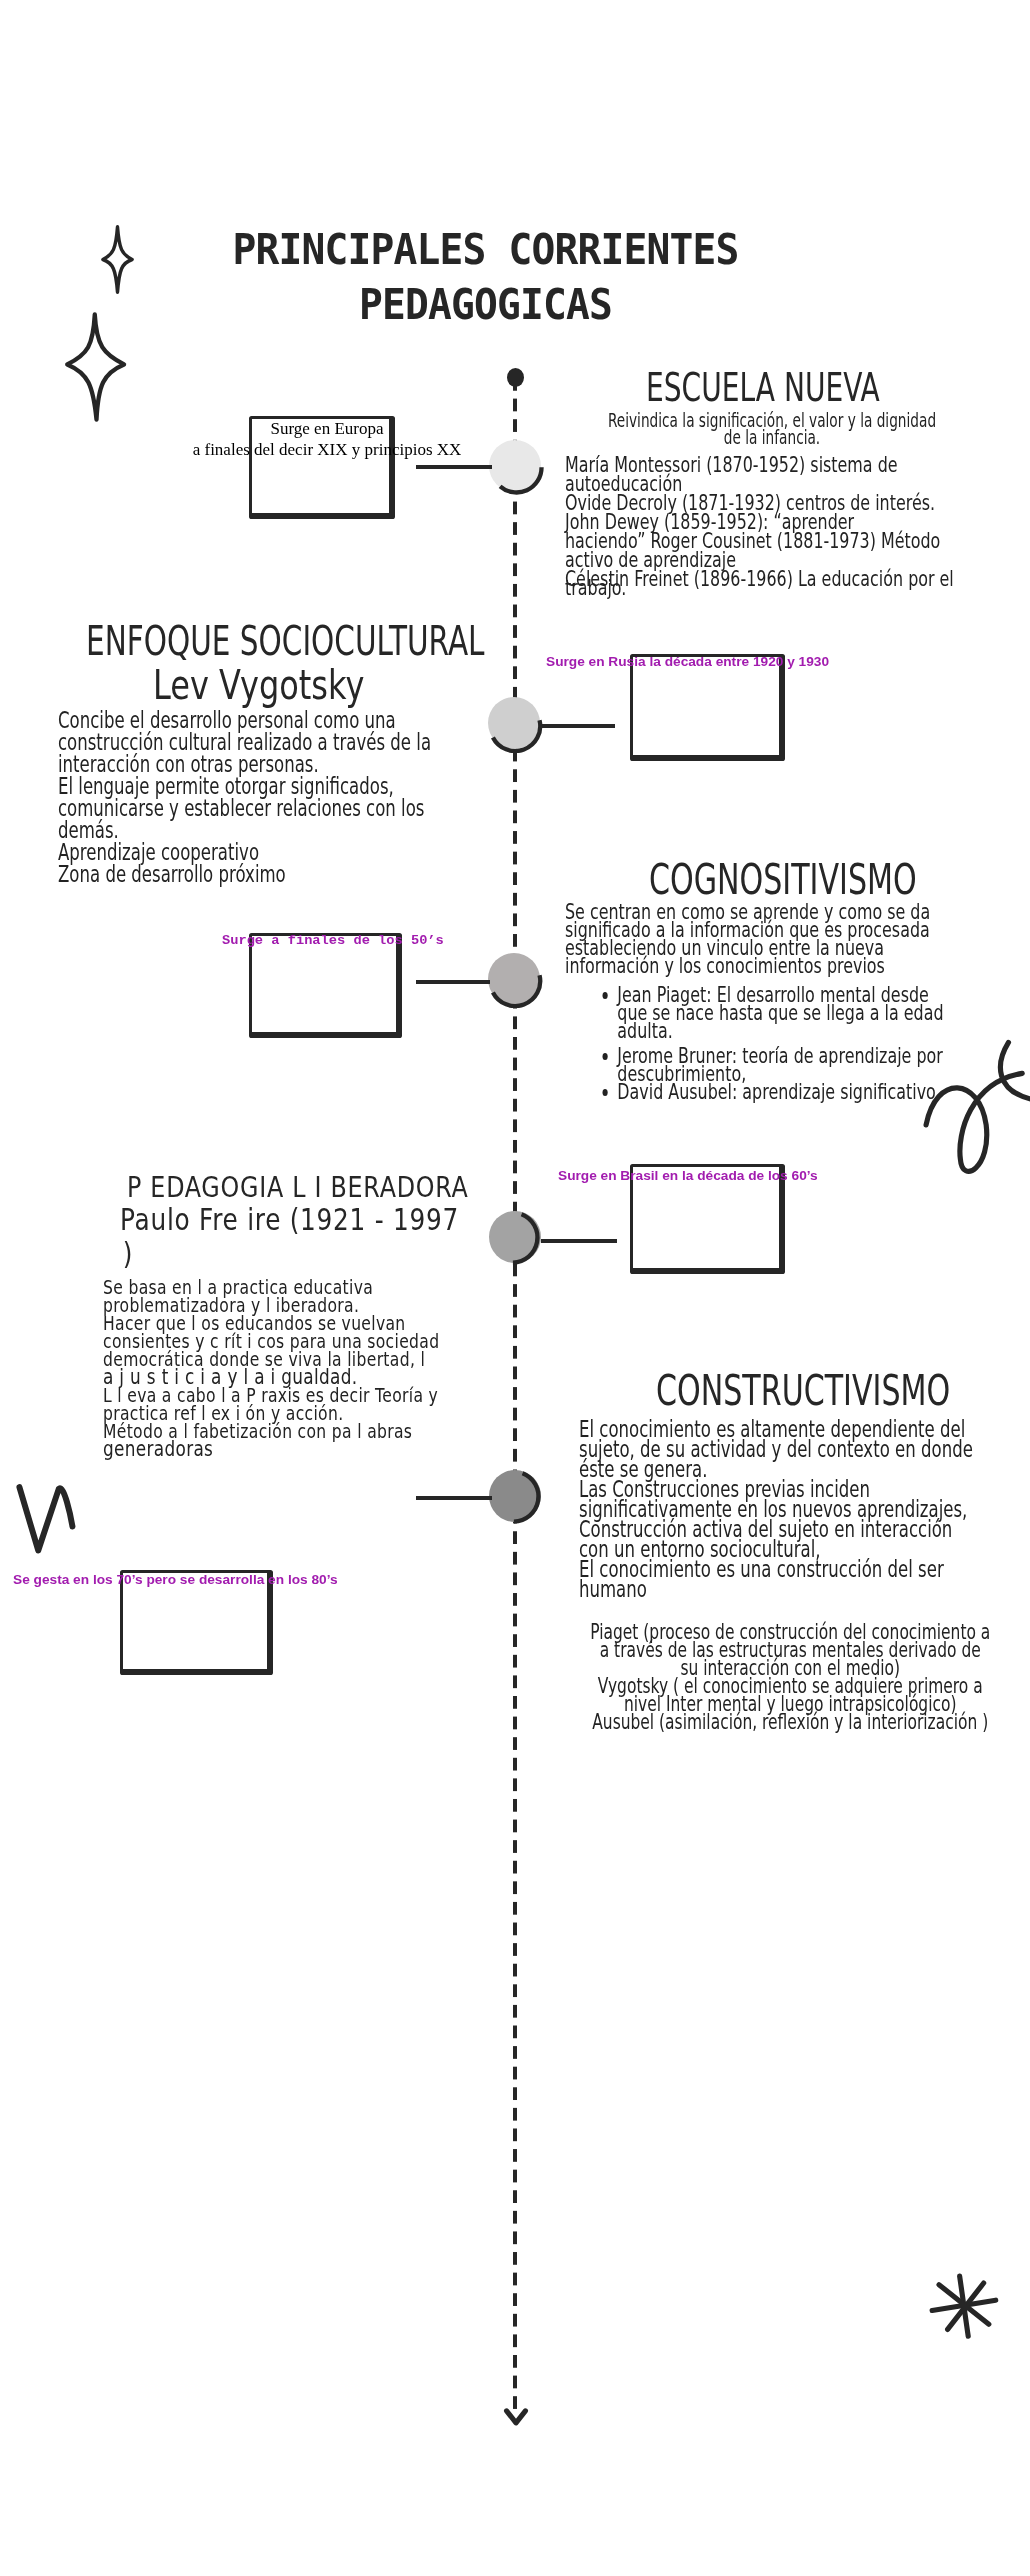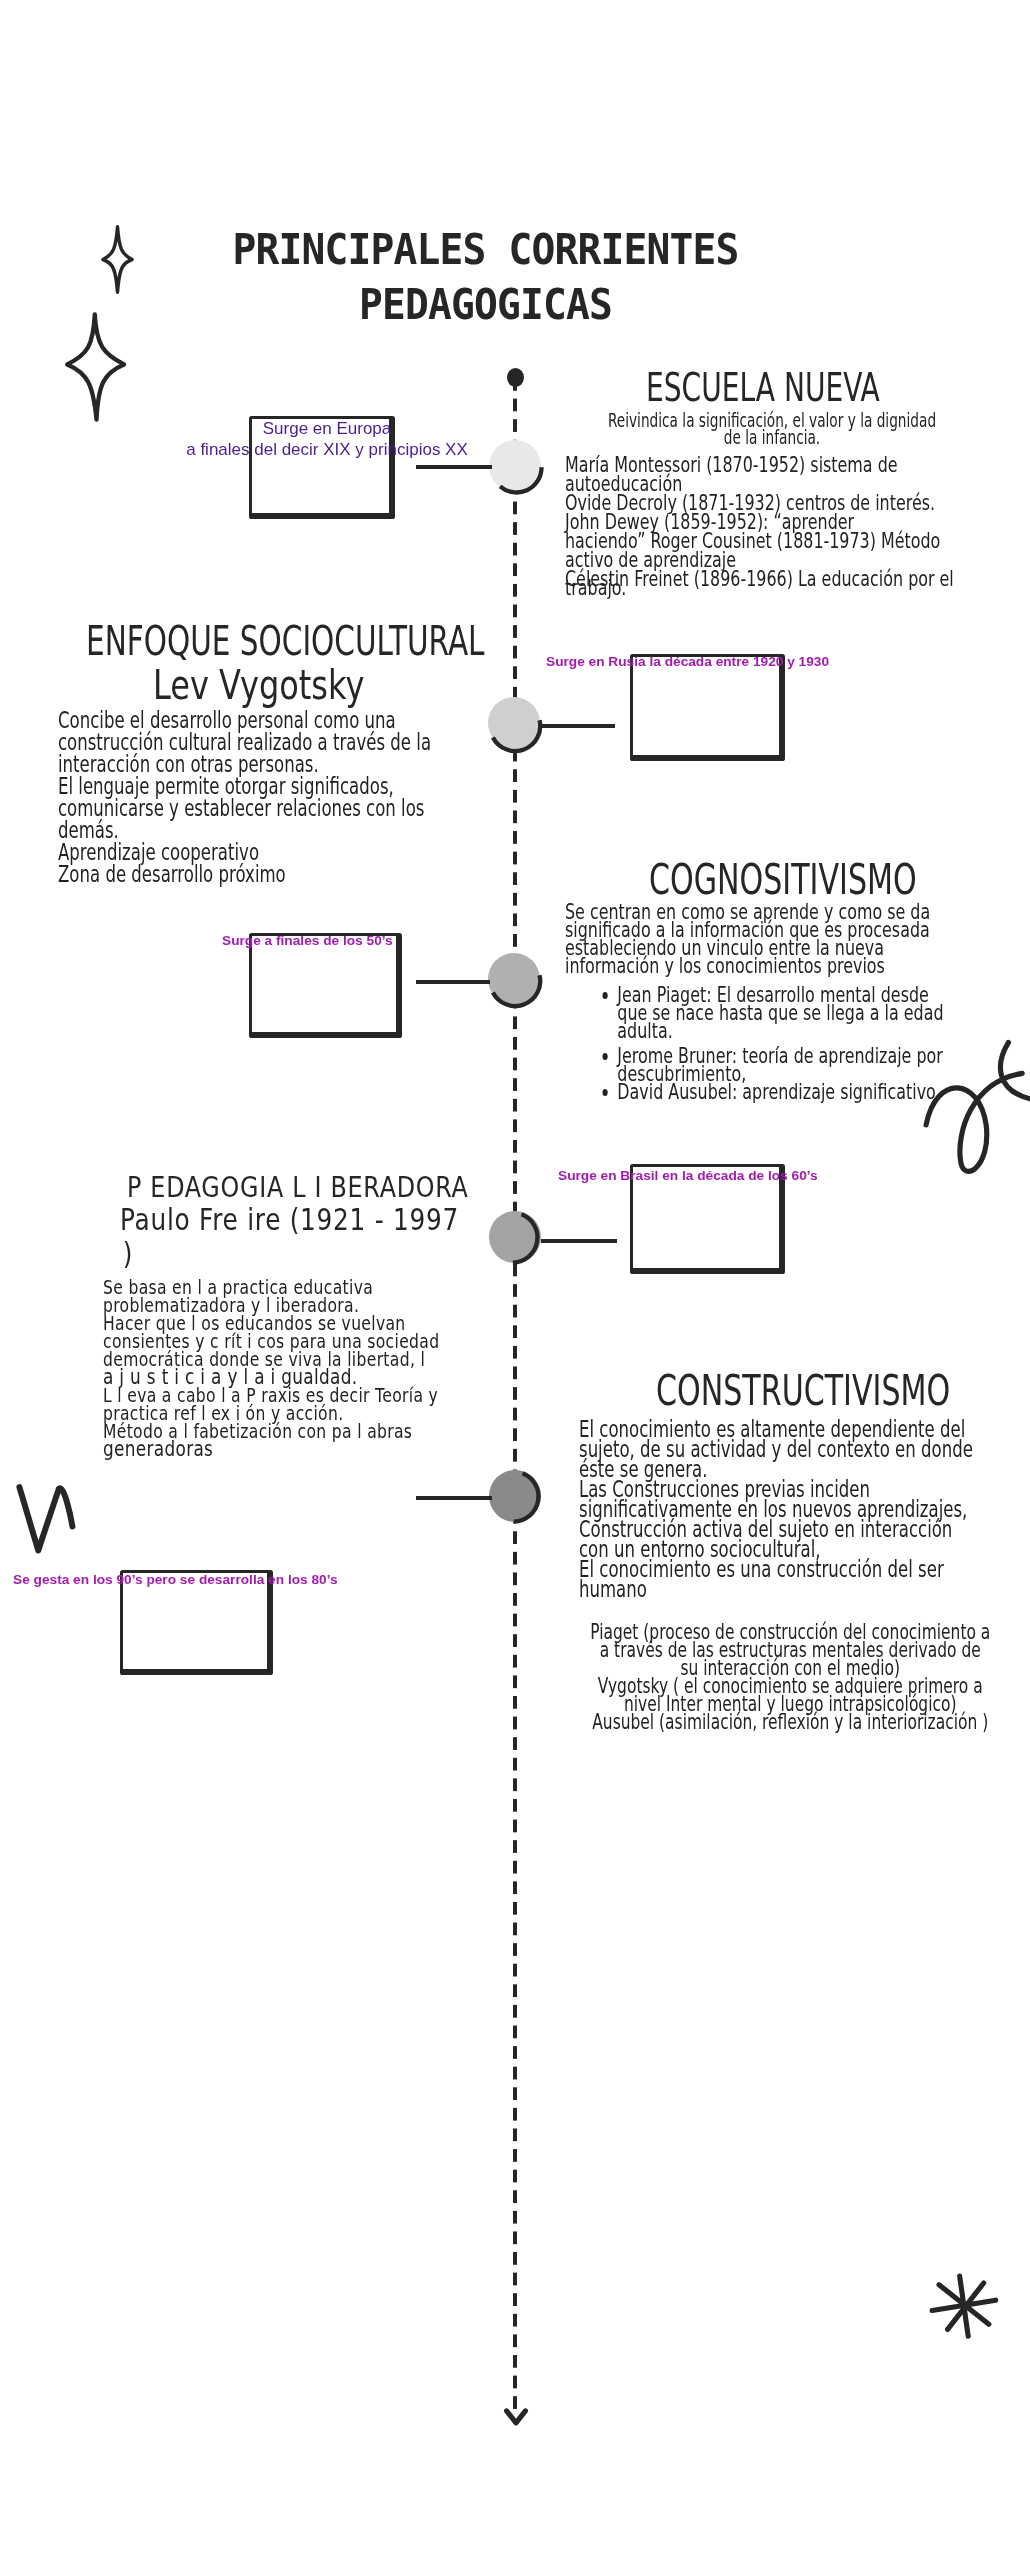--- a/index.html
+++ b/index.html
@@ -2,21 +2,21 @@
 <html style="font-size:13.7px"><head>
 <meta charset="utf-8">
 <style>
   html, body { margin: 0; padding: 0; background: #ffffff; }
   body { width: 1030px; height: 2576px; position: relative; overflow: hidden; color: #222222; font-family: "DejaVu Sans", sans-serif; }
   .abs { position: absolute; }
   .title { font-family: "DejaVu Sans Mono", monospace; font-weight: bold; font-size: 43px; letter-spacing: -0.9px; text-align: center; line-height: 55px; color: #262626; transform: scaleX(0.92); transform-origin: center; }
   .h-cond { font-family: "DejaVu Sans", sans-serif; color: #262626; transform-origin: left top; white-space: nowrap; }
   .body-cond { font-family: "DejaVu Sans", sans-serif; color: #222; transform-origin: left top; white-space: nowrap; }
   .label-bold { font-family: "Liberation Sans", sans-serif; font-weight: bold; font-size: 13.7px; color: #a21caf; white-space: nowrap; }
-  .label-reg { font-family: Liberation Sans, sans-serif; font-size: 17px; color: #4c1d95; white-space: nowrap; }
+  .label-reg { font-family: Liberation Serif, serif; font-size: 17px; color: #000000; white-space: nowrap; }
   .box { border: 3.4px solid #262626; border-right-width: 6px; border-bottom-width: 6px; background: transparent; border-radius: 2.6px; }
   .circle { border-radius: 50%; width: 52px; height: 52px; }
   .connector { height: 4.3px; background: #262626; }
   .tline { position:absolute; left: 513px; width: 4.3px; top: 378px; height: 2035px;
     background-image: linear-gradient(#262626 60%, transparent 60%);
     background-size: 4.3px 20.6px; border-radius: 2.6px; }
   ul.bul { margin: 0; padding-left: 48px; }
   ul.bul li { margin: 0; }
 </style>
 </head>
@@ -138,21 +138,21 @@
   </div>
   <div class="abs body-cond" style="left:584px;top:986px;font-size:21.5px;line-height:18px;transform:scaleX(0.74);width:498px;white-space:normal;">
     <ul class="bul" style="padding-left:45px;">
       <li style="margin-bottom:6.9px;">Jean Piaget: El desarrollo mental desde que se nace hasta que se llega a la edad adulta.</li>
       <li>Jerome Bruner: teoría de aprendizaje por descubrimiento,</li>
       <li>David Ausubel: aprendizaje significativo</li>
     </ul>
   </div>
 </section>
 <div class="abs box" style="left:249px;top:933px;width:144px;height:96px;"></div>
-<div class="abs label-bold" style="left:222px;top:933px;">Surge a finales de los 50’s</div>
+<div class="abs label-bold" style="left:222px;top:933px;font-family:Liberation Mono, monospace;">Surge a finales de los 50’s</div>
 
 <section>
   <div class="abs h-cond" style="left:127px;top:1170px;font-size:29px;transform:scaleX(0.82);letter-spacing:0.9px;">P EDAGOGIA L I BERADORA</div>
   <div class="abs h-cond" style="left:120px;top:1202px;font-size:31px;line-height:34px;transform:scaleX(0.80);letter-spacing:0.9px;">
     <div>Paulo  Fre ire  (1921 - 1997</div>
     <div style="padding-left:3.4px;">)</div>
   </div>
   <div class="abs body-cond" style="left:103px;top:1278px;font-size:19px;line-height:18px;transform:scaleX(0.82);letter-spacing:0.4px;">
     <div>Se basa en l a practica educativa</div>
     <div>problematizadora y l iberadora.</div>
@@ -185,14 +185,14 @@
   <div class="abs body-cond" style="left:580px;top:1623px;font-size:21.5px;line-height:18px;transform:scaleX(0.72);width:584px;text-align:center;">
     <div>Piaget (proceso de construcción del conocimiento a</div>
     <div>a través de las estructuras mentales derivado de</div>
     <div>su interacción con el medio)</div>
     <div>Vygotsky ( el conocimiento se adquiere primero a</div>
     <div>nivel Inter mental y luego intrapsicológico)</div>
     <div>Ausubel (asimilación, reflexión y la interiorización )</div>
   </div>
 </section>
 <div class="abs box" style="left:120px;top:1570px;width:144px;height:96px;"></div>
-<div class="abs label-bold" style="left:13px;top:1572px;">Se gesta en los 90’s pero se desarrolla en los 80’s</div>
+<div class="abs label-bold" style="left:13px;top:1572px;">Se gesta en los 70’s pero se desarrolla en los 80’s</div>
 
 
 </body></html>

